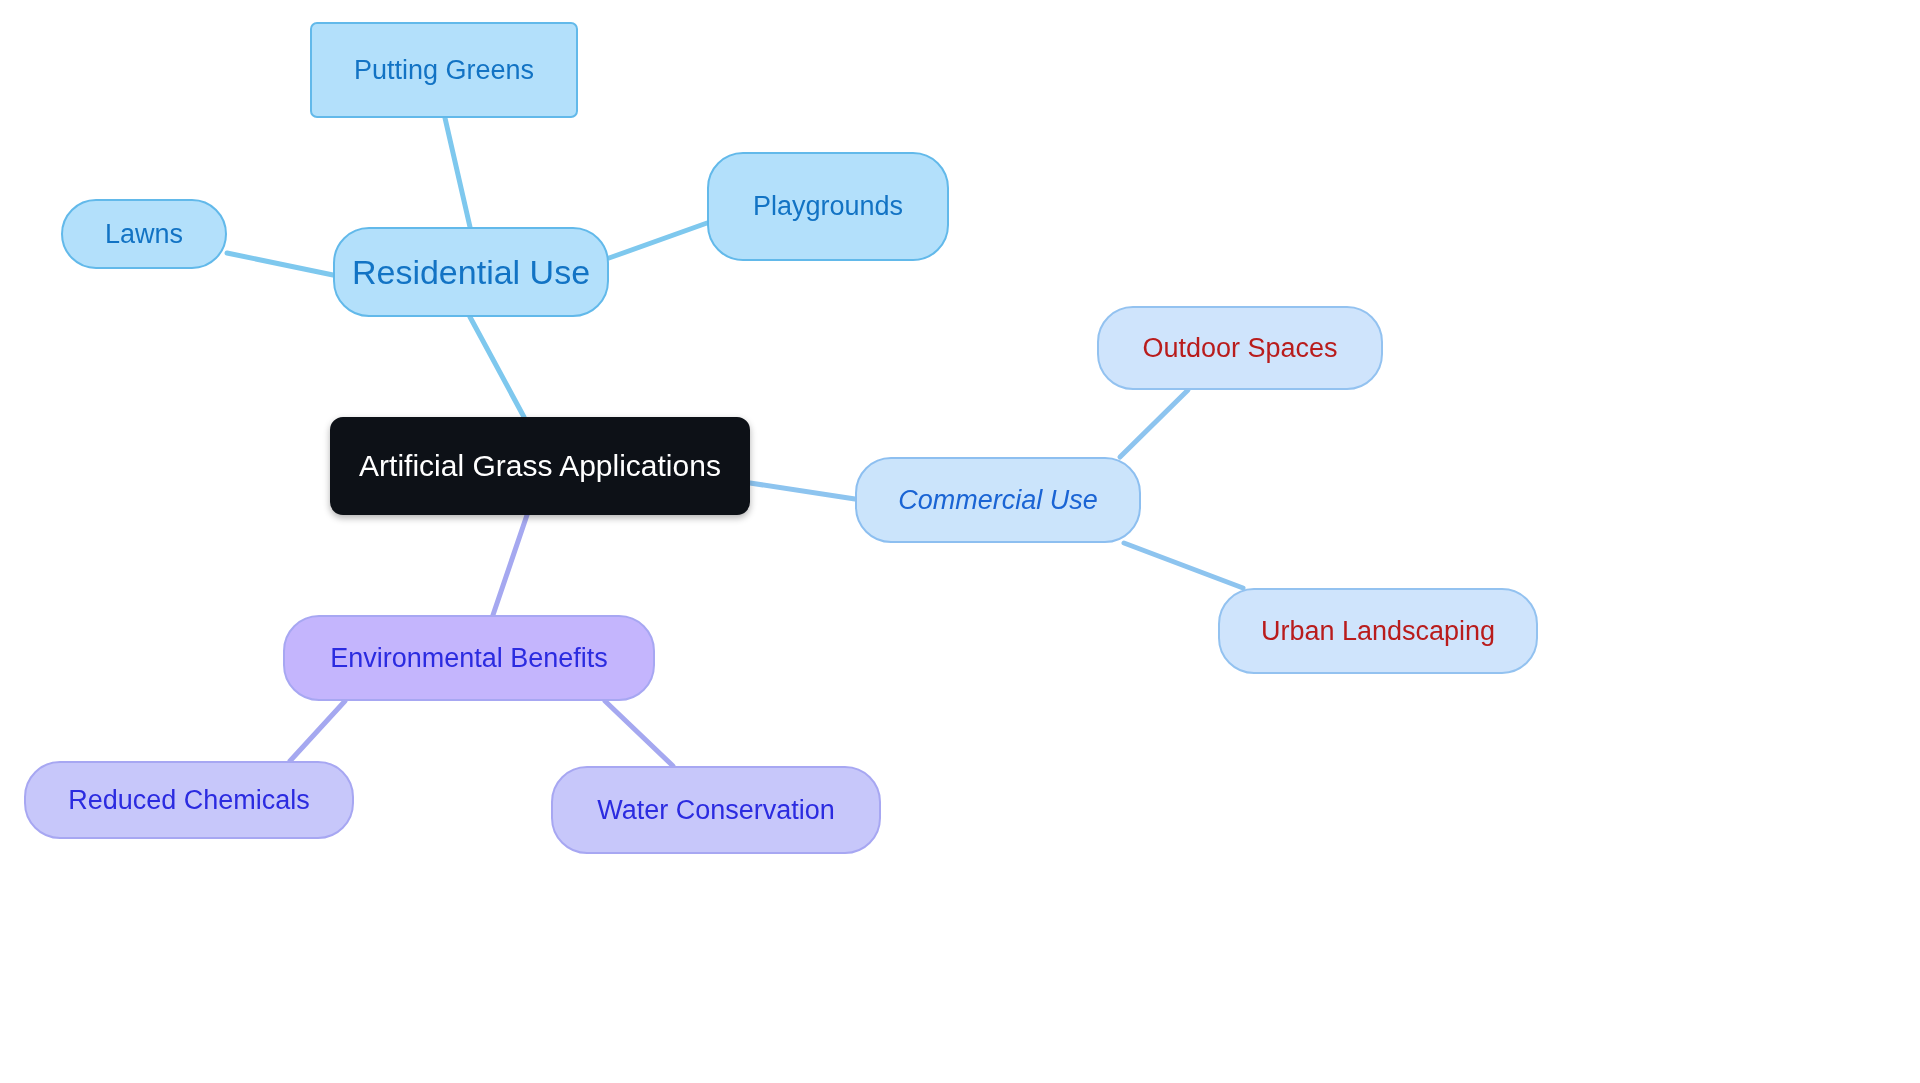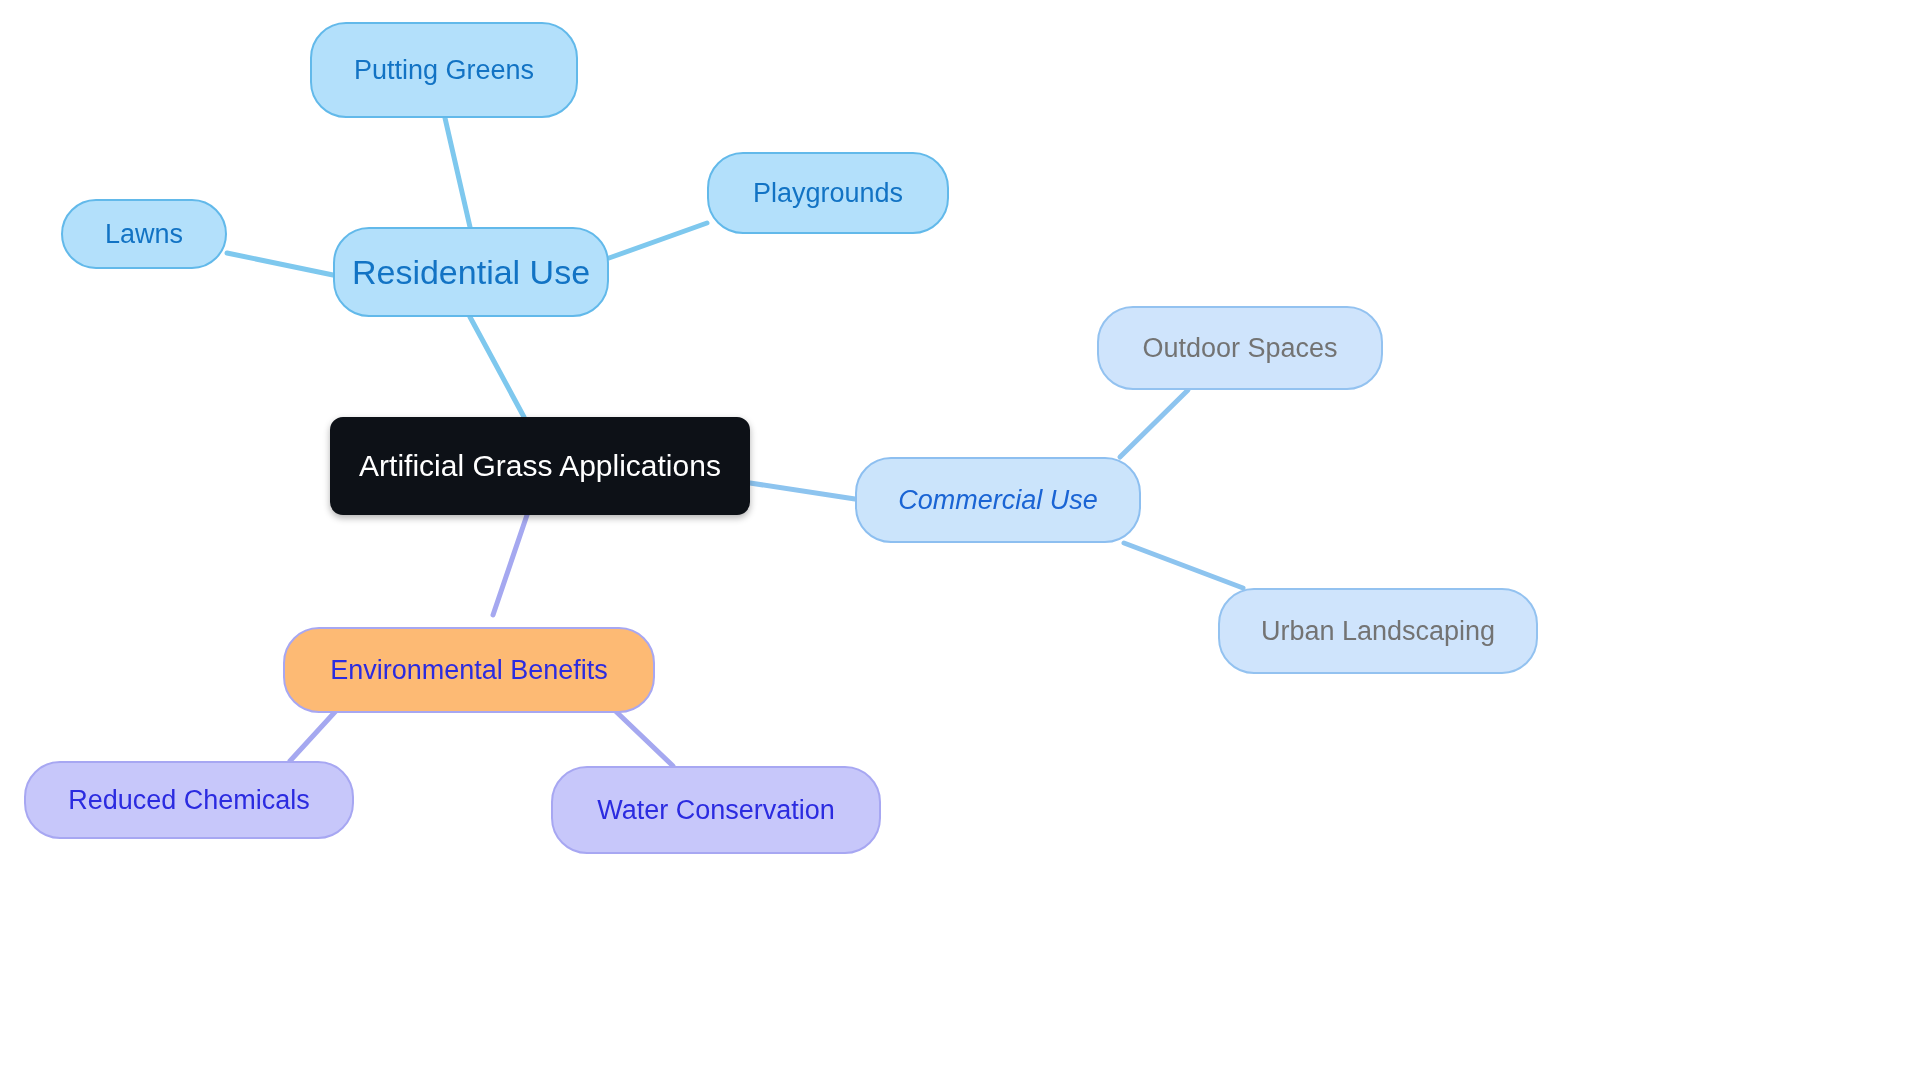--- a/index.html
+++ b/index.html
@@ -68,32 +68,31 @@
     background: #cbe4fb;
     border-color: #8dbff0;
     color: #1a64d4;
     border-radius: 36px;
     font-size: 27px;
     font-style: italic;
   }
   .node.blue2-leaf {
     background: #cfe4fc;
     border-color: #93c2f0;
-    color: #737373;
+    color: #b91c1c;
     border-radius: 36px;
     font-size: 27px;
   }
   
   .node.purple {
-    background: #fdba74;
+    background: #c4b5fd;
     border-color: #a7a7f2;
     color: #2b2be0;
     border-radius: 36px;
     font-size: 27px;
-    margin-top: 12px;
   }
   .node.purple-leaf {
     background: #c7c7fa;
     border-color: #a7a7f2;
     color: #2b2be0;
     border-radius: 36px;
     font-size: 27px;
   }
 </style>
 </head>
@@ -129,25 +128,25 @@
   </div>
 
   <div class="node blue1" style="left:333px; top:227px; width:276px; height:90px;">
     <span class="node-label">Residential Use</span>
   </div>
 
   <div class="node blue1-leaf" style="left:61px; top:199px; width:166px; height:70px;">
     <span class="node-label">Lawns</span>
   </div>
 
-  <div class="node blue1-leaf" style="left:310px; top:22px; width:268px; height:96px;">
+  <div class="node blue1-leaf" style="left:310px; top:22px; width:268px; height:96px;border-radius:7px;">
     <span class="node-label">Putting Greens</span>
   </div>
 
-  <div class="node blue1-leaf" style="left:707px; top:152px; width:242px; height:82px;">
+  <div class="node blue1-leaf" style="left:707px; top:152px; width:242px; height:109px;">
     <span class="node-label">Playgrounds</span>
   </div>
 
   <div class="node blue2" style="left:855px; top:457px; width:286px; height:86px;">
     <span class="node-label">Commercial Use</span>
   </div>
 
   <div class="node blue2-leaf" style="left:1097px; top:306px; width:286px; height:84px;">
     <span class="node-label">Outdoor Spaces</span>
   </div>

